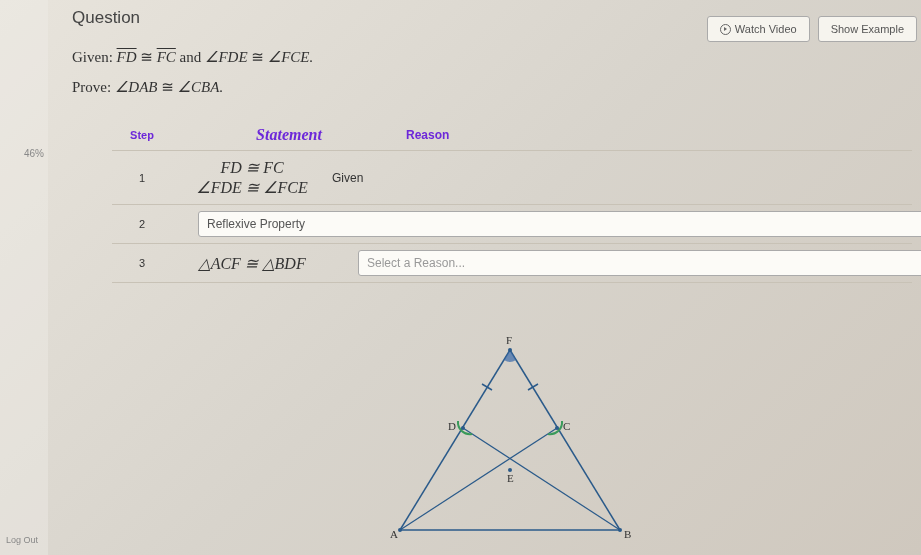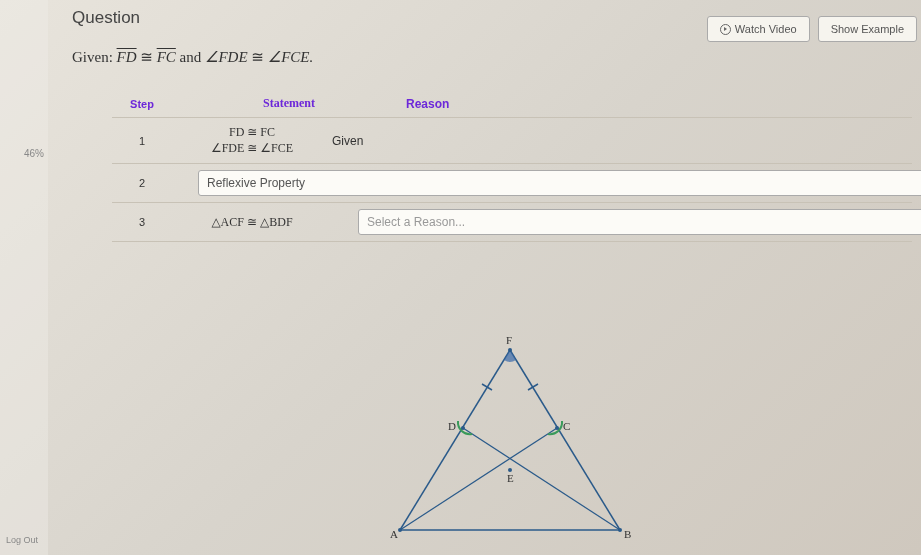--- a/index.html
+++ b/index.html
@@ -95,21 +95,21 @@
     width: 800px;
   }
   .pt-head, .pt-row {
     display: flex;
     align-items: center;
     border-bottom: 1px solid #c8c2b6;
   }
   .pt-head { font-weight: bold; font-size: 12px; padding: 6px 0; color:#6d28d9;gap:37px;}
   .pt-row { padding: 6px 0; min-height: 34px; }
   .col-step { width: 60px; text-align: center; font-size: 11px; }
-  .col-stmt { width: 160px; font-family: Georgia, serif; font-size: 12px; text-align:center; }
+  .col-stmt { width: 160px; font-family: Georgia, serif; font-size: 16px; font-style: italic; text-align:center; }
   .col-stmt div { margin: 1px 0; }
   .col-reason { flex: 1; font-size: 12px; }
   .reason-select {
     width: 100%;
     border: 1px solid #aaa;
     background: #fcfbf7;
     padding: 5px 8px;
     font-size: 12px;
     color: #555;
     border-radius: 3px;
@@ -151,20 +151,23 @@
       <div class="btn">
         <span>Show Example</span>
       </div>
     </div>
   </div>
 
   <div class="given">
     <span>Given: </span><span class="overline">FD</span><span> ≅ </span><span class="overline">FC</span><span> and </span><span class="math-it">∠FDE</span><span> ≅ </span><span class="math-it">∠FCE.</span>
   </div>
 
+  <div class="prove">
+    <span>Prove: </span><span class="math-it">∠DAB</span><span> ≅ </span><span class="math-it">∠CBA.</span>
+  </div>
 
   <div class="proof-table">
     <div class="pt-head">
       <div class="col-step">Step</div>
       <div class="col-stmt">Statement</div>
       <div class="col-reason">Reason</div>
     </div>
 
     <div class="pt-row">
       <div class="col-step">1</div>

